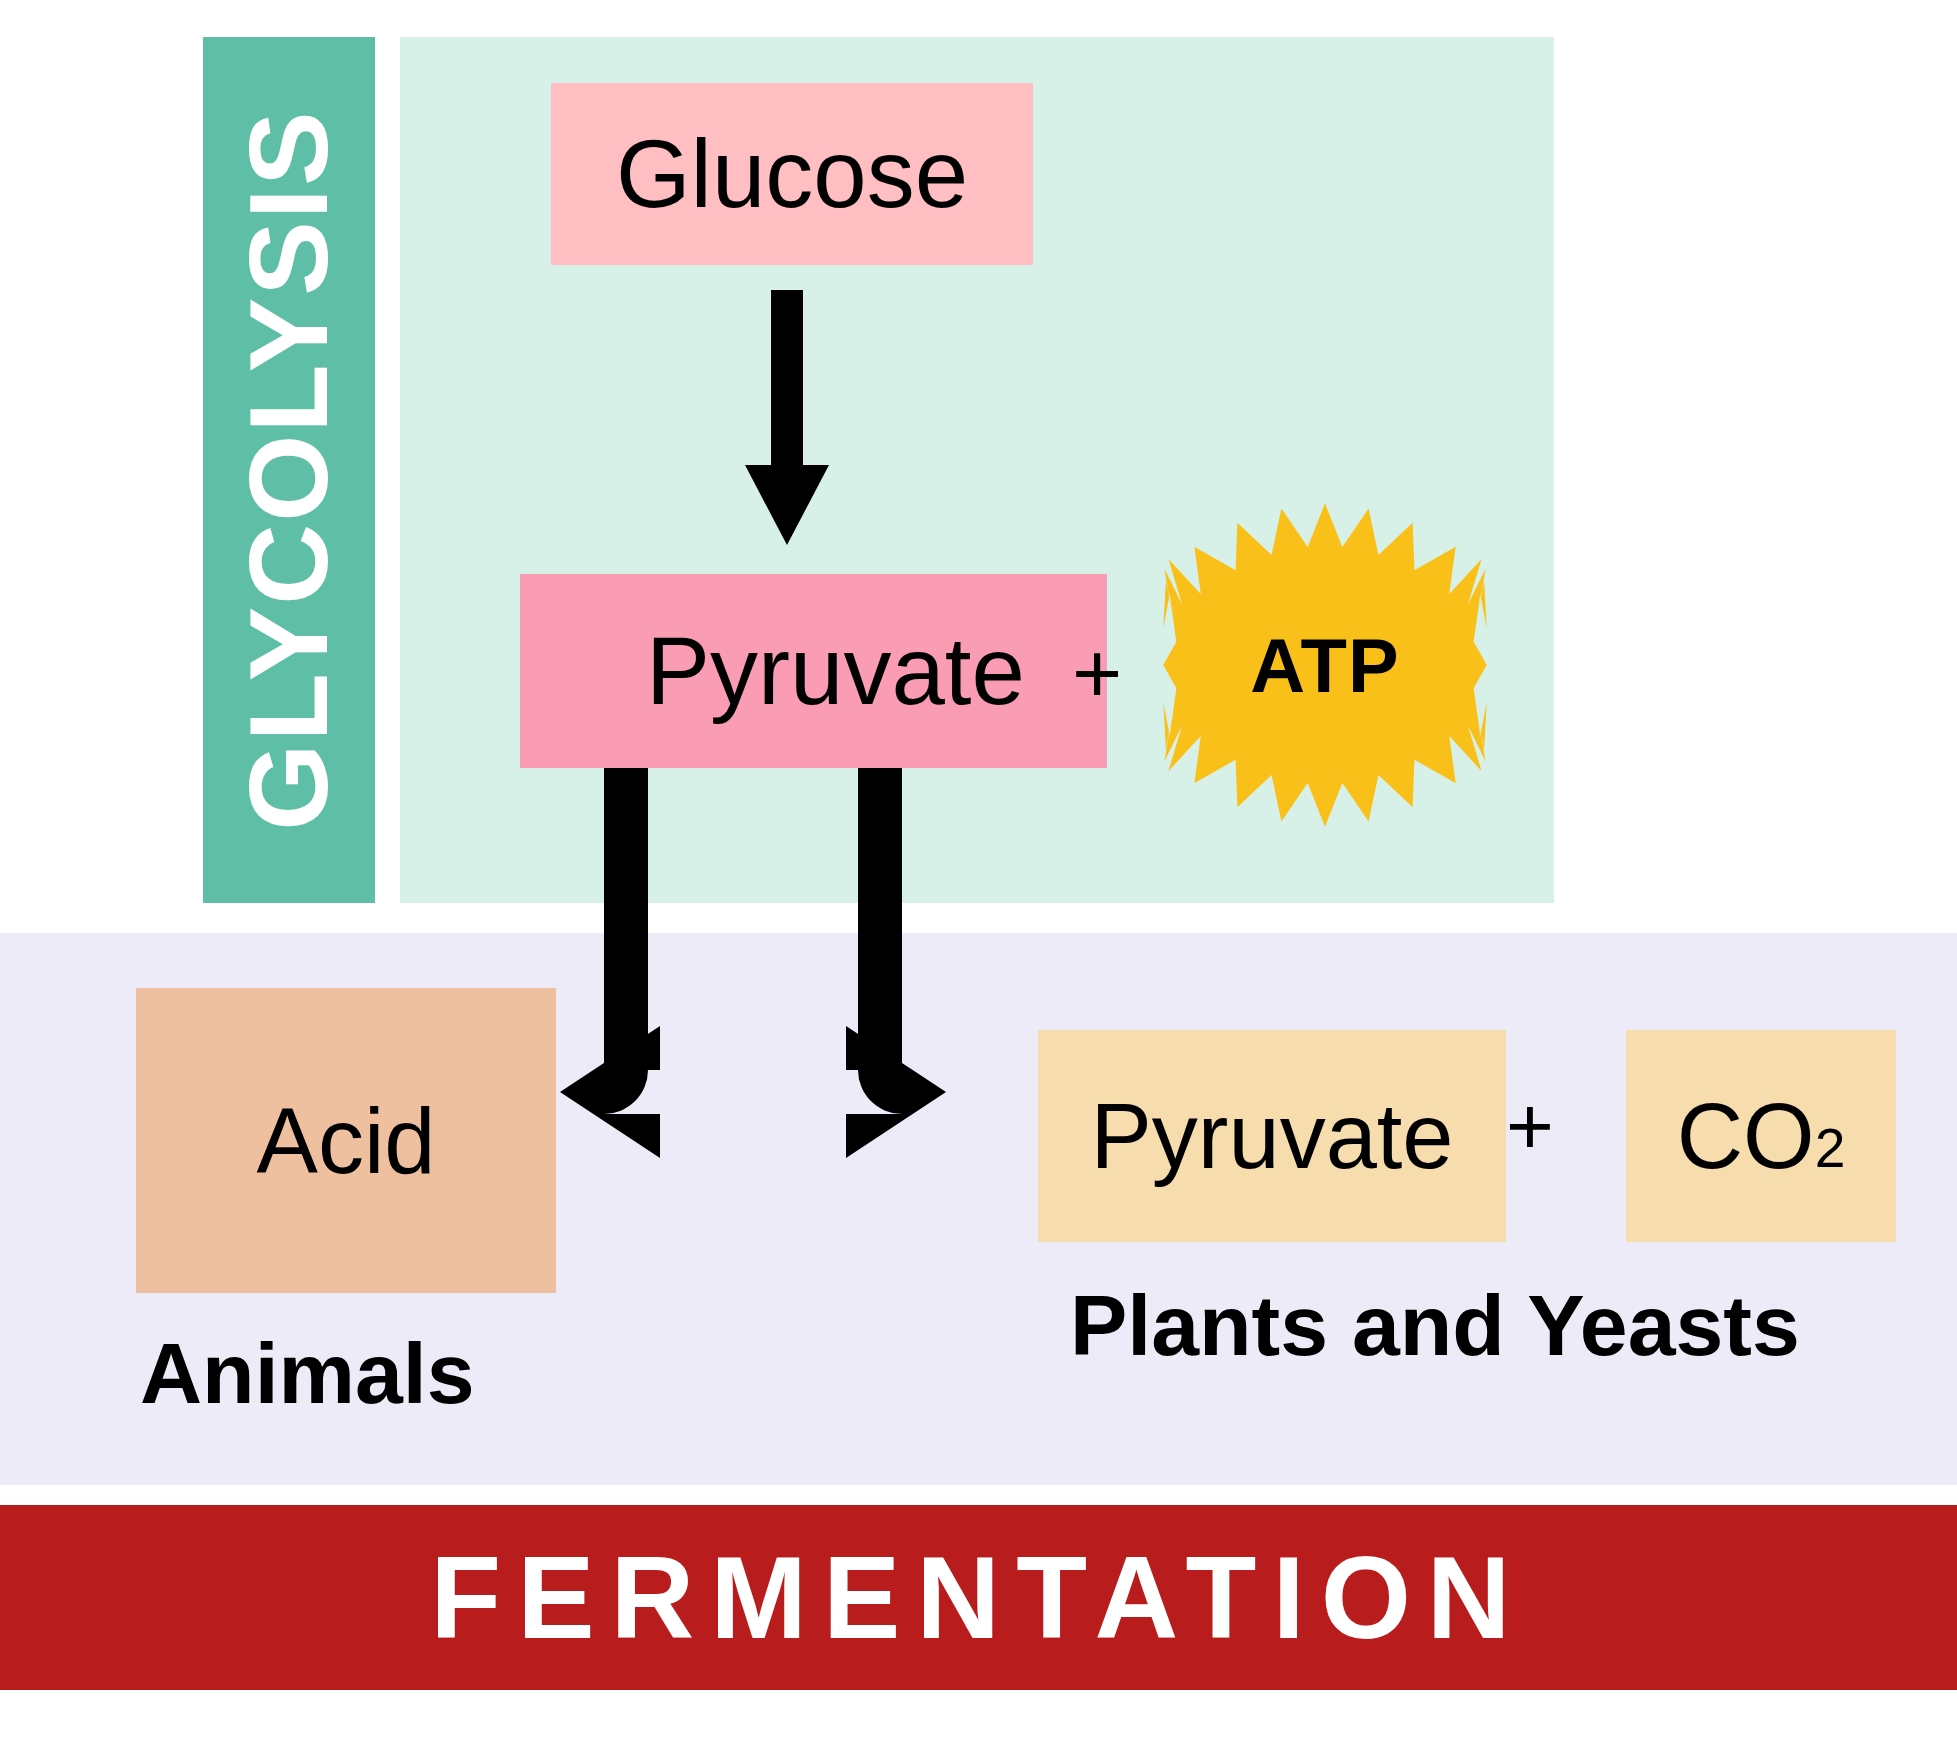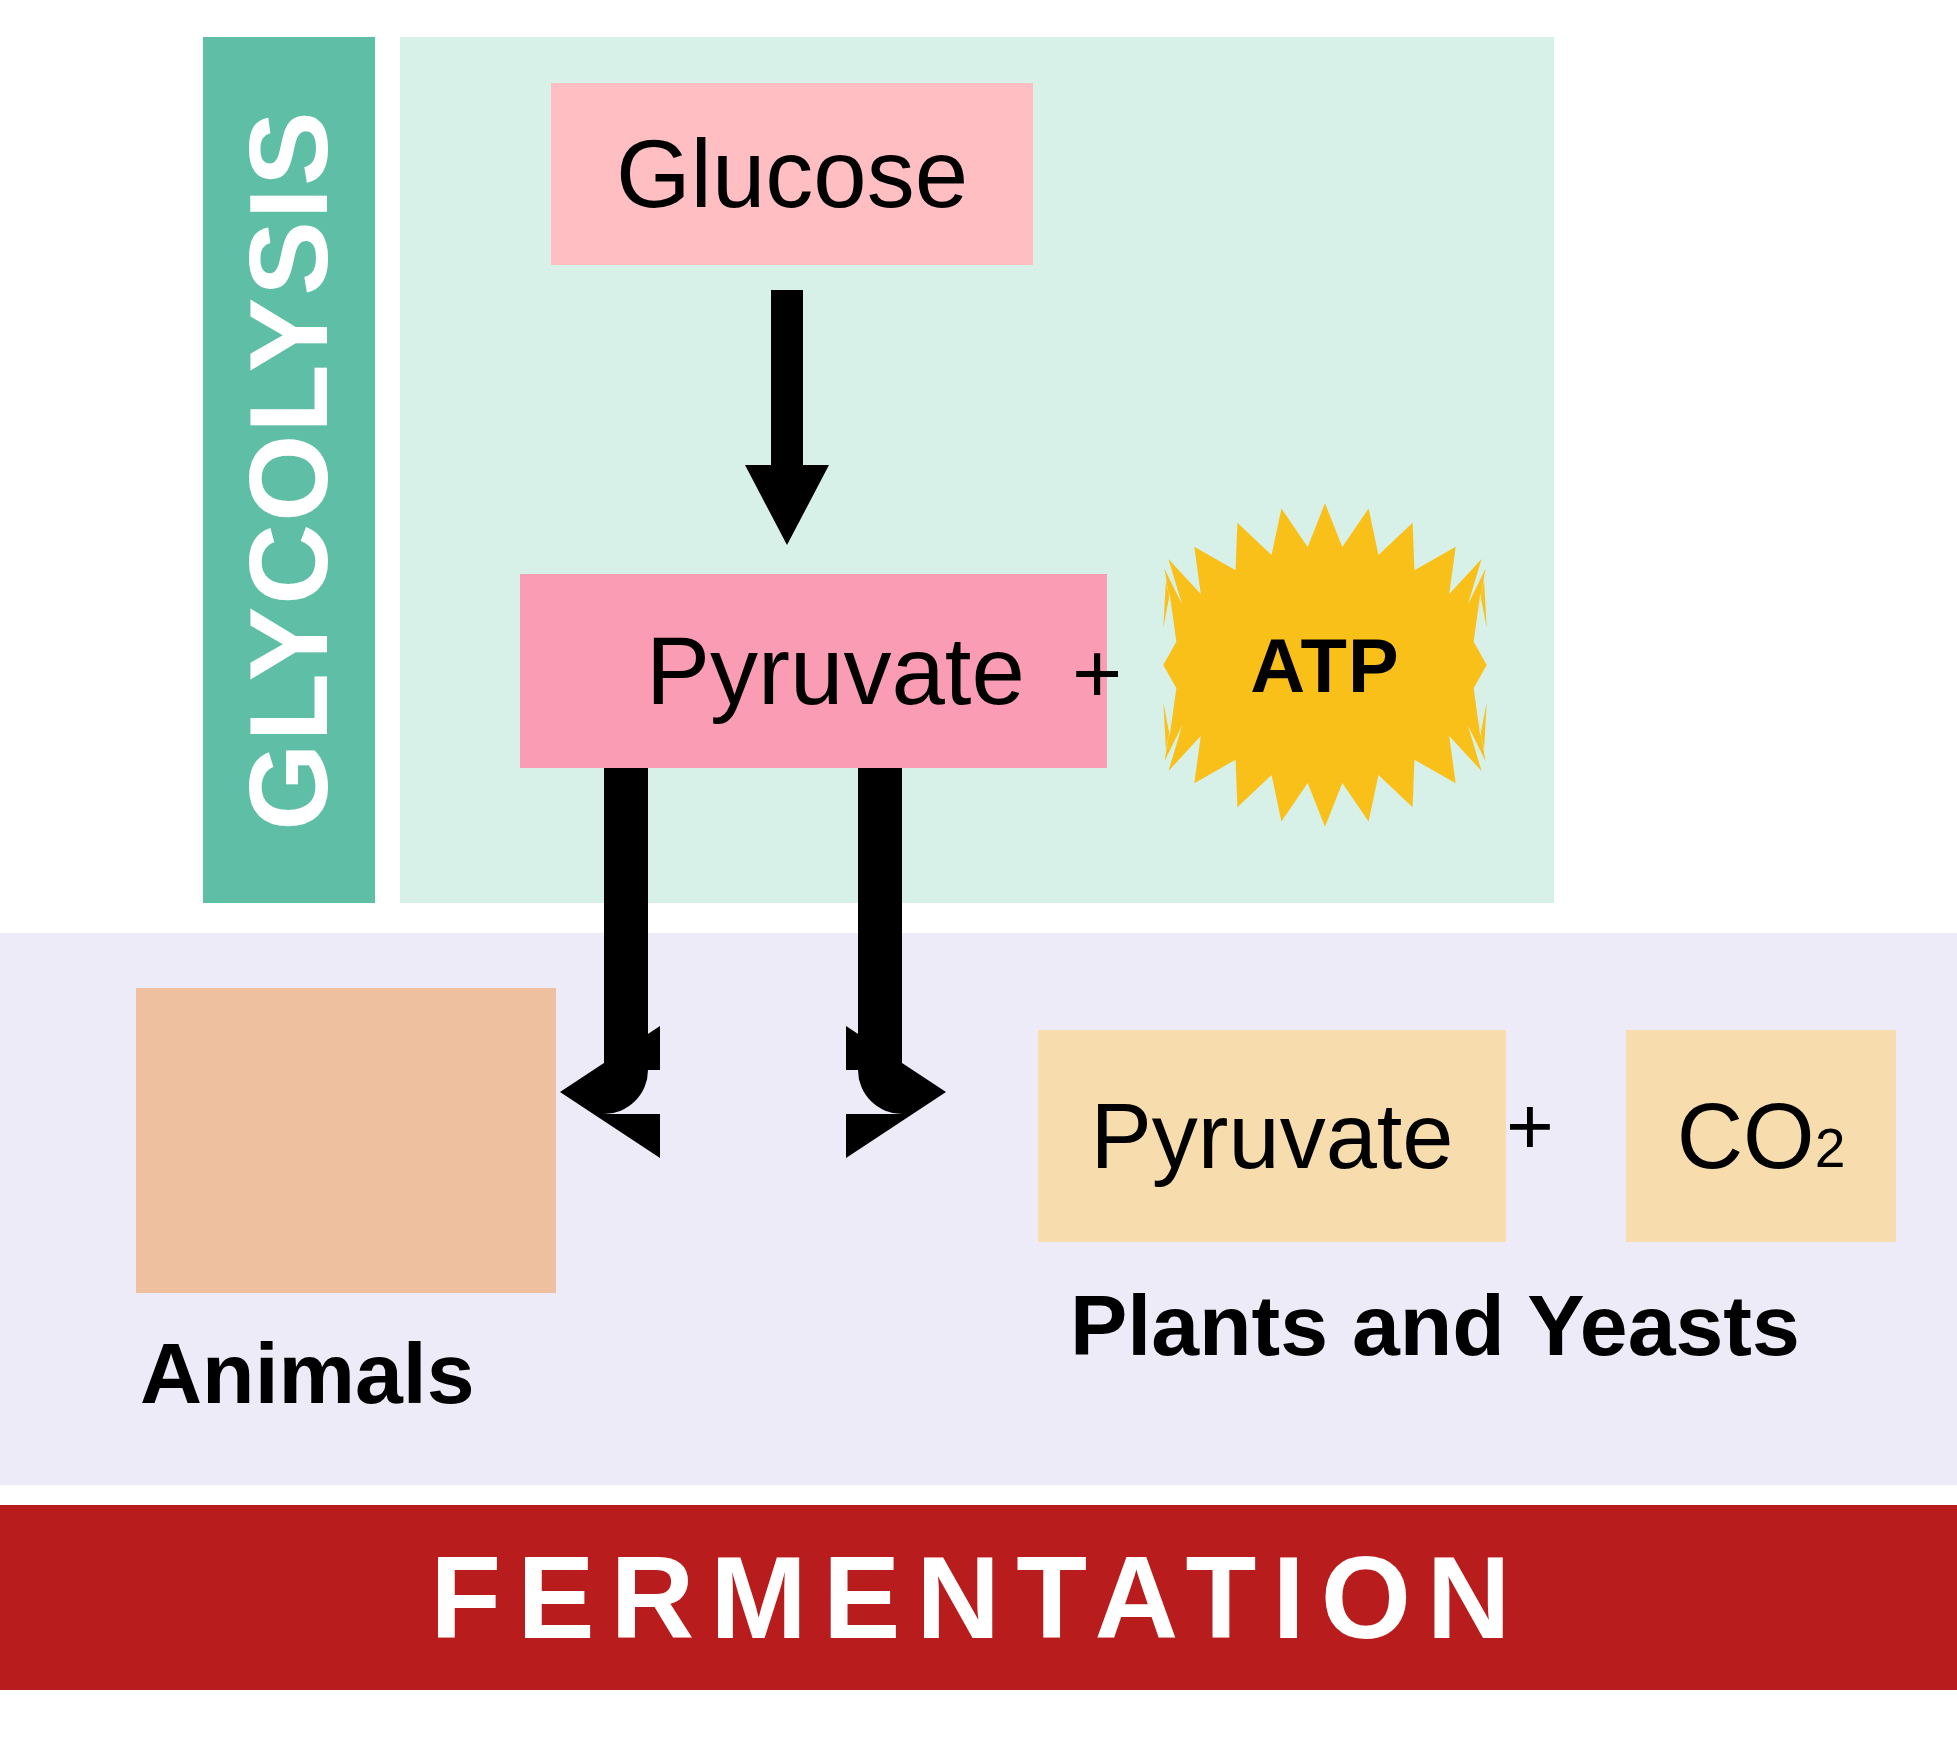--- a/index.html
+++ b/index.html
@@ -160,20 +160,21 @@
 <svg id="branch-arrows" viewBox="0 0 430 420">
 
   <path fill="#000000" d="
     M 44 0 H 88 V 302 a 44 44 0 0 1 -44 44 H 100 V 390 L 0 324 L 100 258 V 302 H 44 Z"></path>
 
   <path fill="#000000" d="
     M 342 0 H 298 V 302 a 44 44 0 0 0 44 44 H 286 V 390 L 386 324 L 286 258 V 302 H 342 Z"></path>
 </svg>
 
 <div id="lactic-acid-box" class="chem-box">
+  <span>Acid</span>
 </div>
 
 <div id="animals-label">Animals</div>
 
 <div id="ethanol-box" class="chem-box">
   <span>Pyruvate</span>
 </div>
 
 <div id="plus-products">+</div>
 

